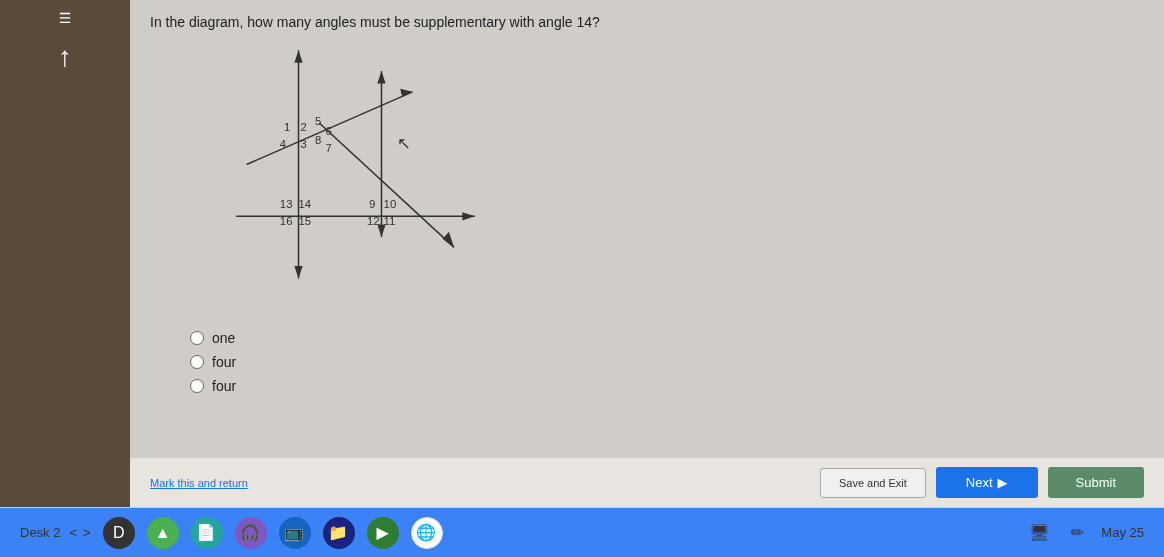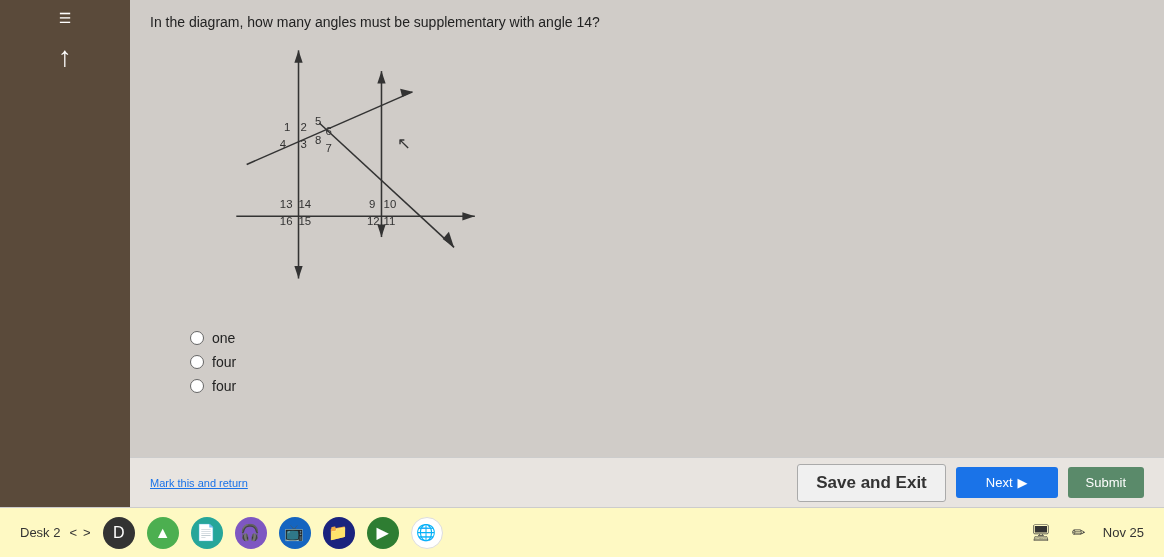--- a/index.html
+++ b/index.html
@@ -120,58 +120,57 @@
     .bottom-buttons {
       display: flex;
       gap: 10px;
       align-items: center;
     }
 
     .btn-save-exit {
       background: #f0f0f0;
       border: 1px solid #aaa;
       padding: 8px 18px;
-      font-size: 17px;
+      font-size: 11px;
       cursor: pointer;
       border-radius: 3px;
       color: #333;
-      font-weight: bold;
     }
 
     .btn-next {
       background: #1a73e8;
       border: none;
       padding: 8px 30px;
       font-size: 13px;
       cursor: pointer;
       border-radius: 3px;
       color: white;
       display: flex;
       align-items: center;
       gap: 5px;
     }
 
     .btn-submit {
       background: #5a8a6a;
       border: none;
-      padding: 8px 18px;
+      padding: 8px 28px;
       font-size: 13px;
       cursor: pointer;
       border-radius: 3px;
       color: white;
     }
 
     
     .taskbar {
       position: absolute;
       bottom: 0;
       left: 0;
       right: 0;
       height: 50px;
-      background-color: #fef9c3;
+      background-color: #3b82f6;
       border-top: 1px solid #ccc;
       display: flex;
       align-items: center;
       padding: 0 20px;
       gap: 12px;
     }
 
     .taskbar-desk {
       font-size: 13px;
       color: #333;
@@ -320,15 +319,15 @@
   <div class="taskbar-icon teal">📄</div>
   <div class="taskbar-icon purple">🎧</div>
   <div class="taskbar-icon darkblue">📺</div>
   <div class="taskbar-icon navy">📁</div>
   <div class="taskbar-icon green2">▶</div>
   <div class="taskbar-icon chrome">🌐</div>
 
   <div class="taskbar-right">
     <div class="taskbar-right-icon">🖥</div>
     <div class="taskbar-right-icon">✏</div>
-    <span>Nov 25</span>
+    <span>May 25</span>
   </div>
 </div>
 
 </body></html>

